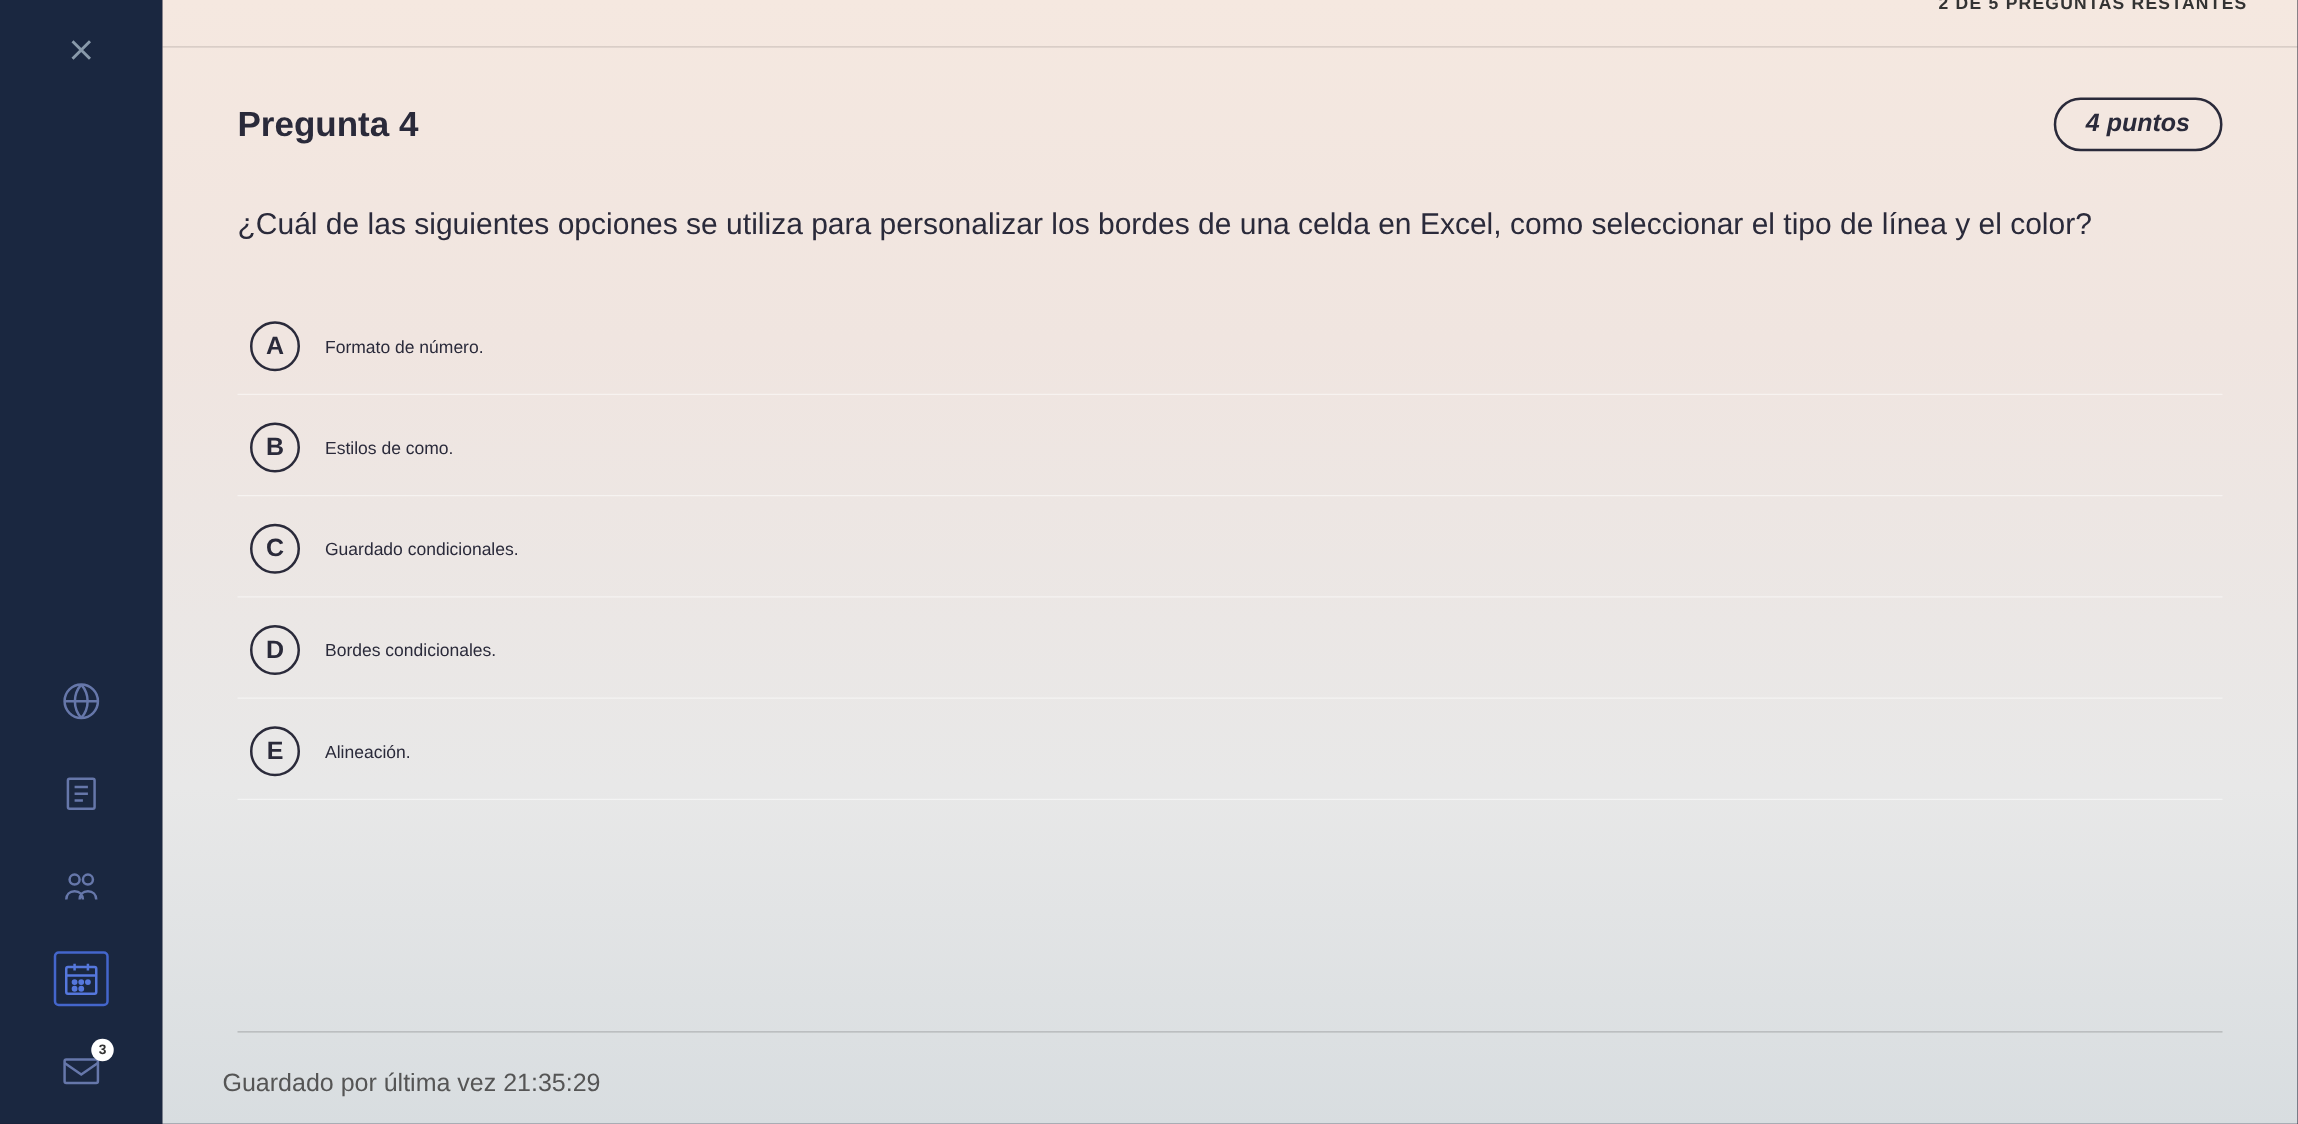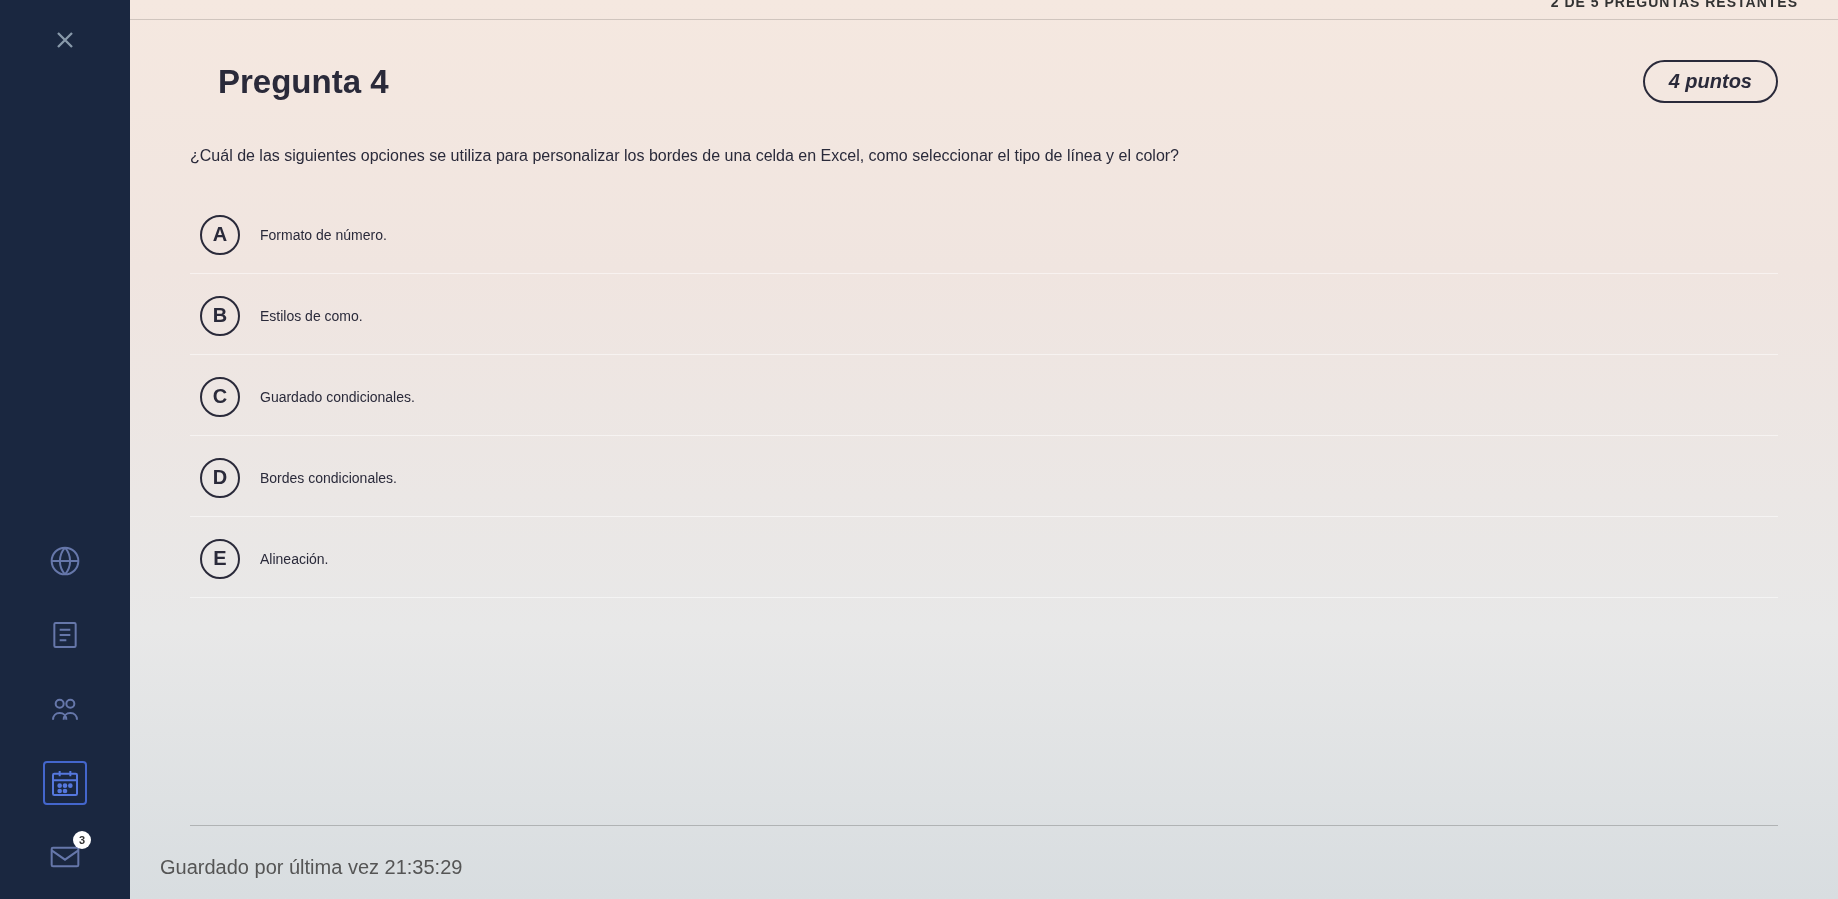--- a/index.html
+++ b/index.html
@@ -86,21 +86,21 @@
       flex: 1;
       background: linear-gradient(180deg, #f5e8e0 0%, #f0e5e0 30%, #e8e8e8 70%, #d8dde0 100%);
       display: flex;
       flex-direction: column;
       position: relative;
     }
     .top-bar {
       display: flex;
       justify-content: flex-end;
       padding: 0 40px;
-      height: 20px;
+      height: 38px;
       align-items: flex-start;
       border-bottom: 1px solid rgba(0,0,0,0.15);
     }
     .remaining-text {
       font-size: 14px;
       font-weight: bold;
       color: #333;
       letter-spacing: 1px;
       margin-top: -6px;
     }
@@ -108,39 +108,38 @@
       padding: 40px 60px 20px 60px;
       flex: 1;
     }
     .question-header {
       display: flex;
       justify-content: space-between;
       align-items: center;
       margin-bottom: 40px;
     }
     .question-title {
-      font-size: 33px;
-      font-weight: bold;
-      color: #2a2a3a;
-      margin-left: 28px;
+      font-size: 28px;
+      font-weight: bold;
+      color: #2a2a3a;
     }
     .points-badge {
       border: 2px solid #2a2a3a;
       border-radius: 24px;
       padding: 8px 24px;
       font-size: 20px;
       font-weight: 600;
       color: #2a2a3a;
       font-style: italic;
     }
     .question-text {
-      font-size: 16px;
+      font-size: 24px;
       color: #2a2a3a;
       line-height: 1.6;
-      margin-bottom: 28px;
+      margin-bottom: 40px;
     }
     .options-list {
       display: flex;
       flex-direction: column;
       gap: 4px;
     }
     .option-row {
       display: flex;
       align-items: center;
       padding: 18px 10px;
@@ -164,21 +163,21 @@
     .option-text {
       font-size: 14px;
       color: #2a2a3a;
     }
     .divider {
       height: 1px;
       background: rgba(0,0,0,0.2);
       margin: 30px 60px 0 60px;
     }
     .footer-status {
-      padding: 30px 60px 20px 30px;
+      padding: 30px 60px 20px 48px;
       font-size: 20px;
       color: #555;
     }
   </style>
 </head>
 <body>
 
 <div class="left-sidebar">
   <div class="close-btn">
     <svg viewBox="0 0 24 24" fill="none">

